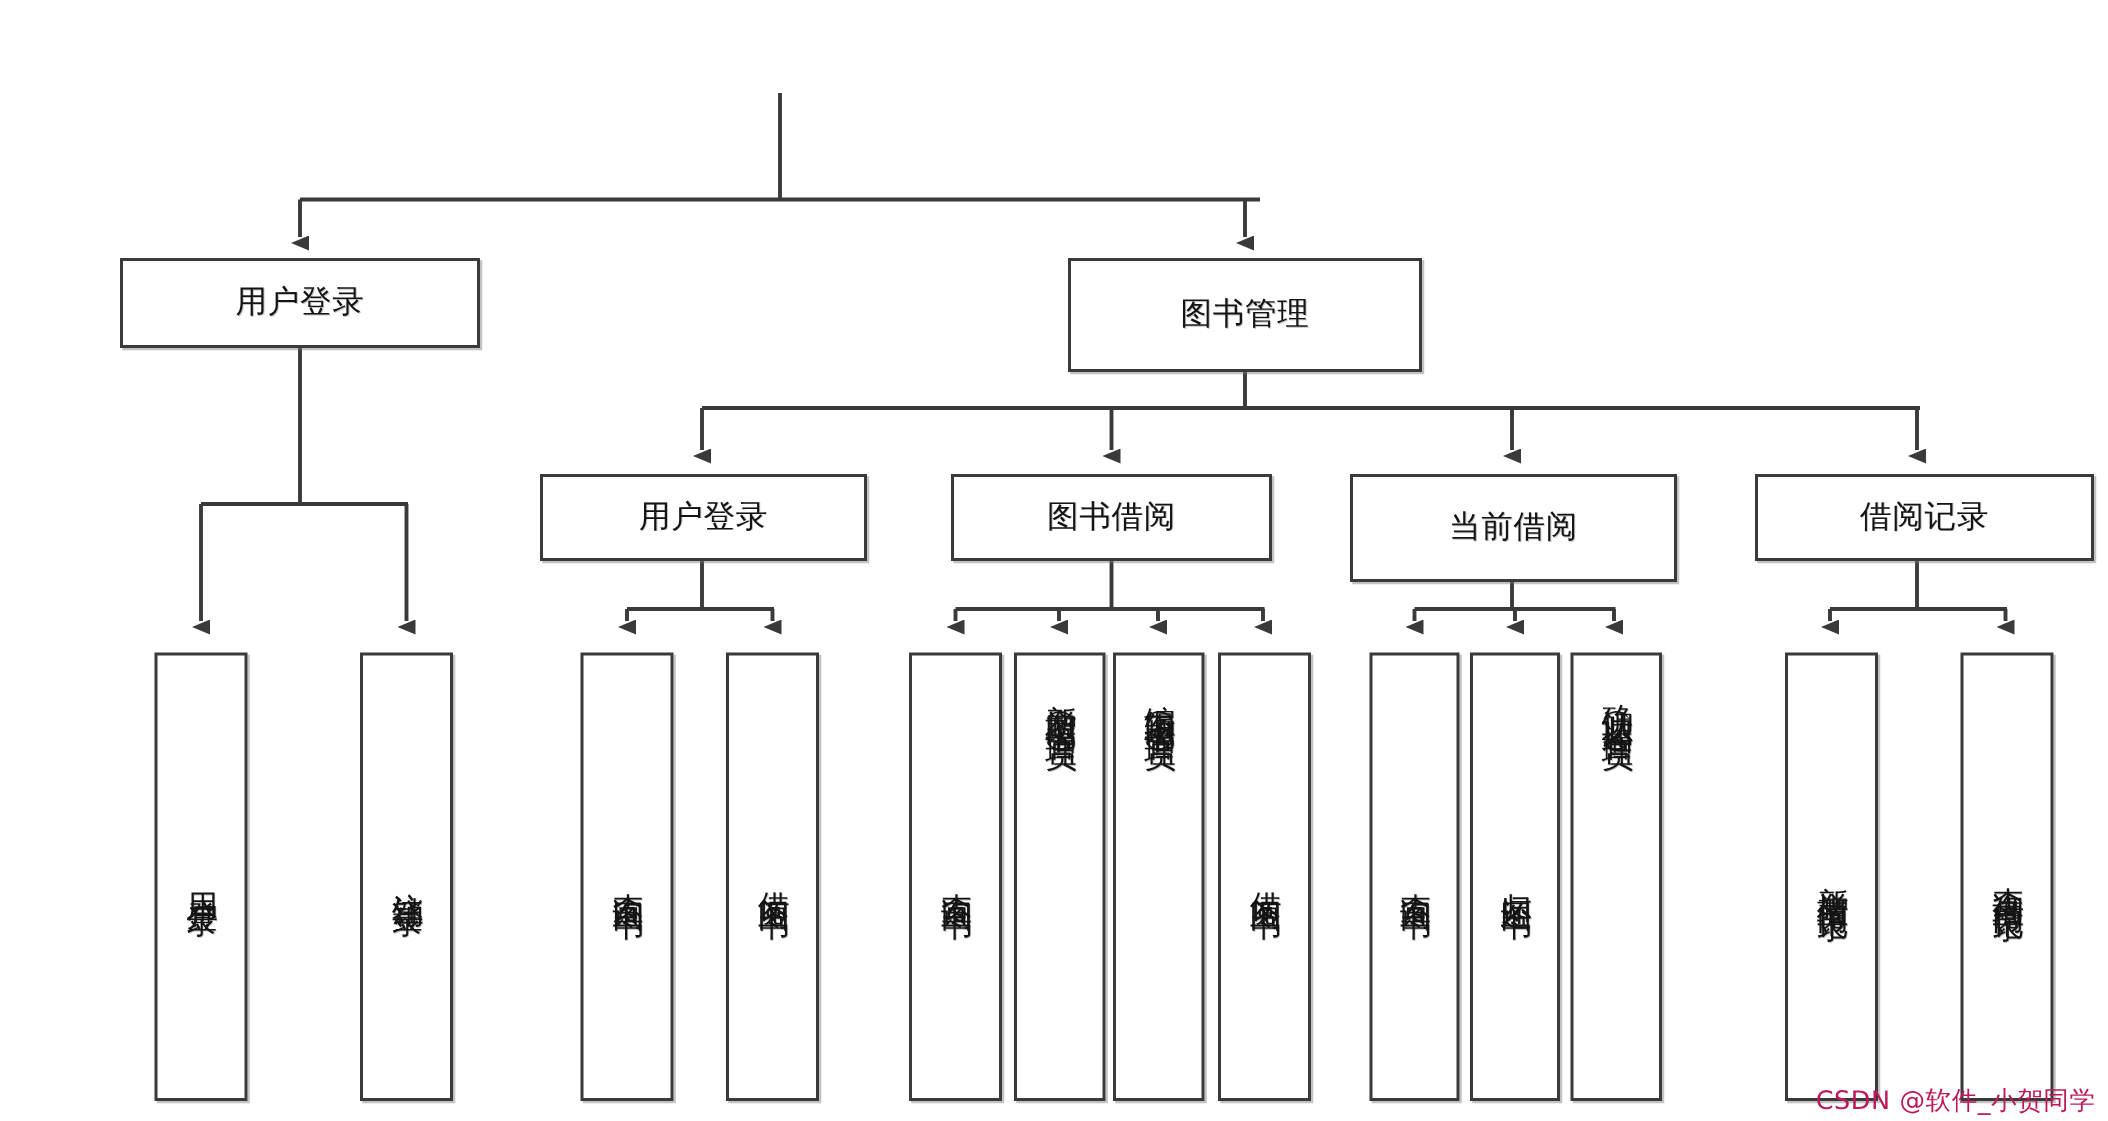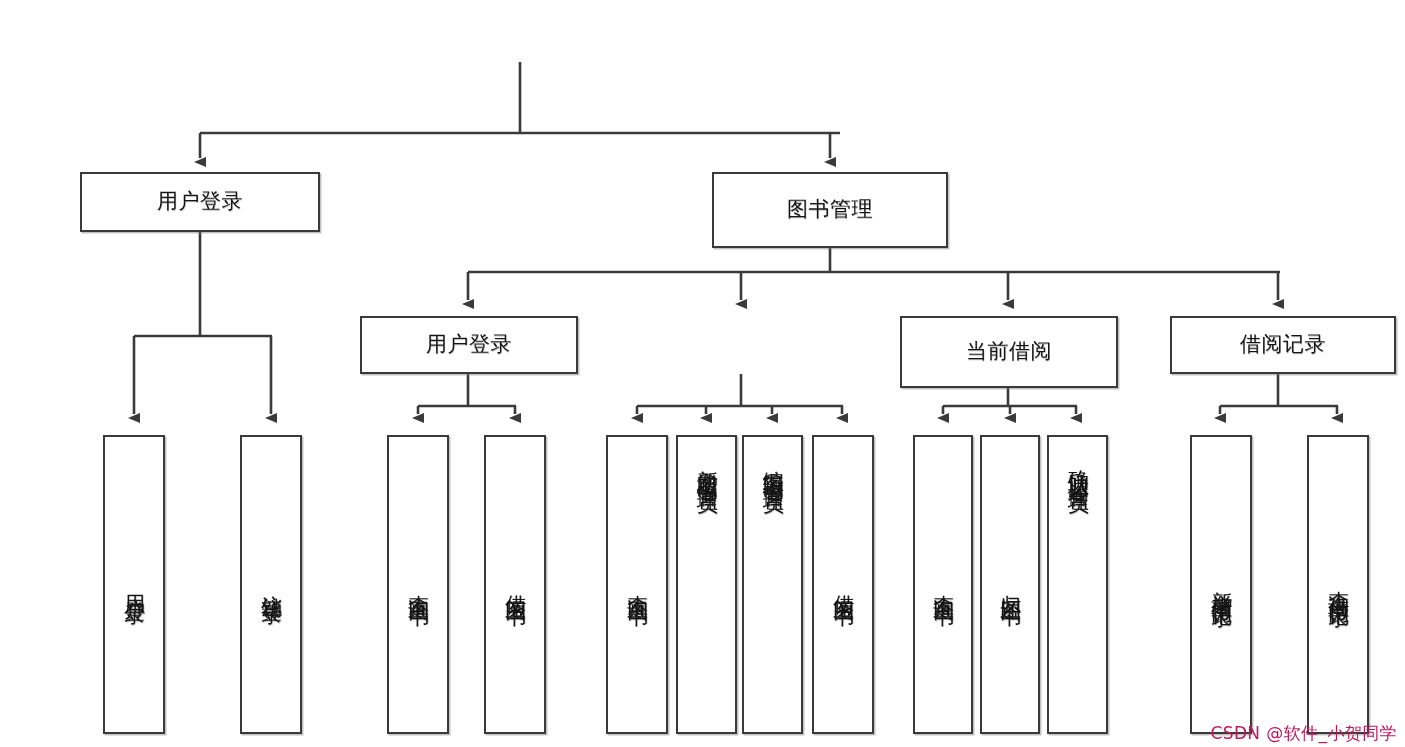--- a/index.html
+++ b/index.html
@@ -126,20 +126,23 @@
   <div class="node" style="left:80px; top:172px; width:240px; height:60px;">
     <span class="lbl">用户登录</span>
   </div>
   <div class="node" style="left:712px; top:172px; width:236px; height:76px;">
     <span class="lbl">图书管理</span>
   </div>
 
   <div class="node" style="left:360px; top:316px; width:218px; height:58px;">
     <span class="lbl">用户登录</span>
   </div>
+  <div class="node" style="left:634px; top:316px; width:214px; height:58px;">
+    <span class="lbl">图书借阅</span>
+  </div>
   <div class="node" style="left:900px; top:316px; width:218px; height:72px;">
     <span class="lbl">当前借阅</span>
   </div>
   <div class="node" style="left:1170px; top:316px; width:226px; height:58px;">
     <span class="lbl">借阅记录</span>
   </div>
 
   <div class="node vert centered" style="left:103px; top:435px; width:62px; height:299px;">
     <span class="lbl">用户登录</span>
   </div>

